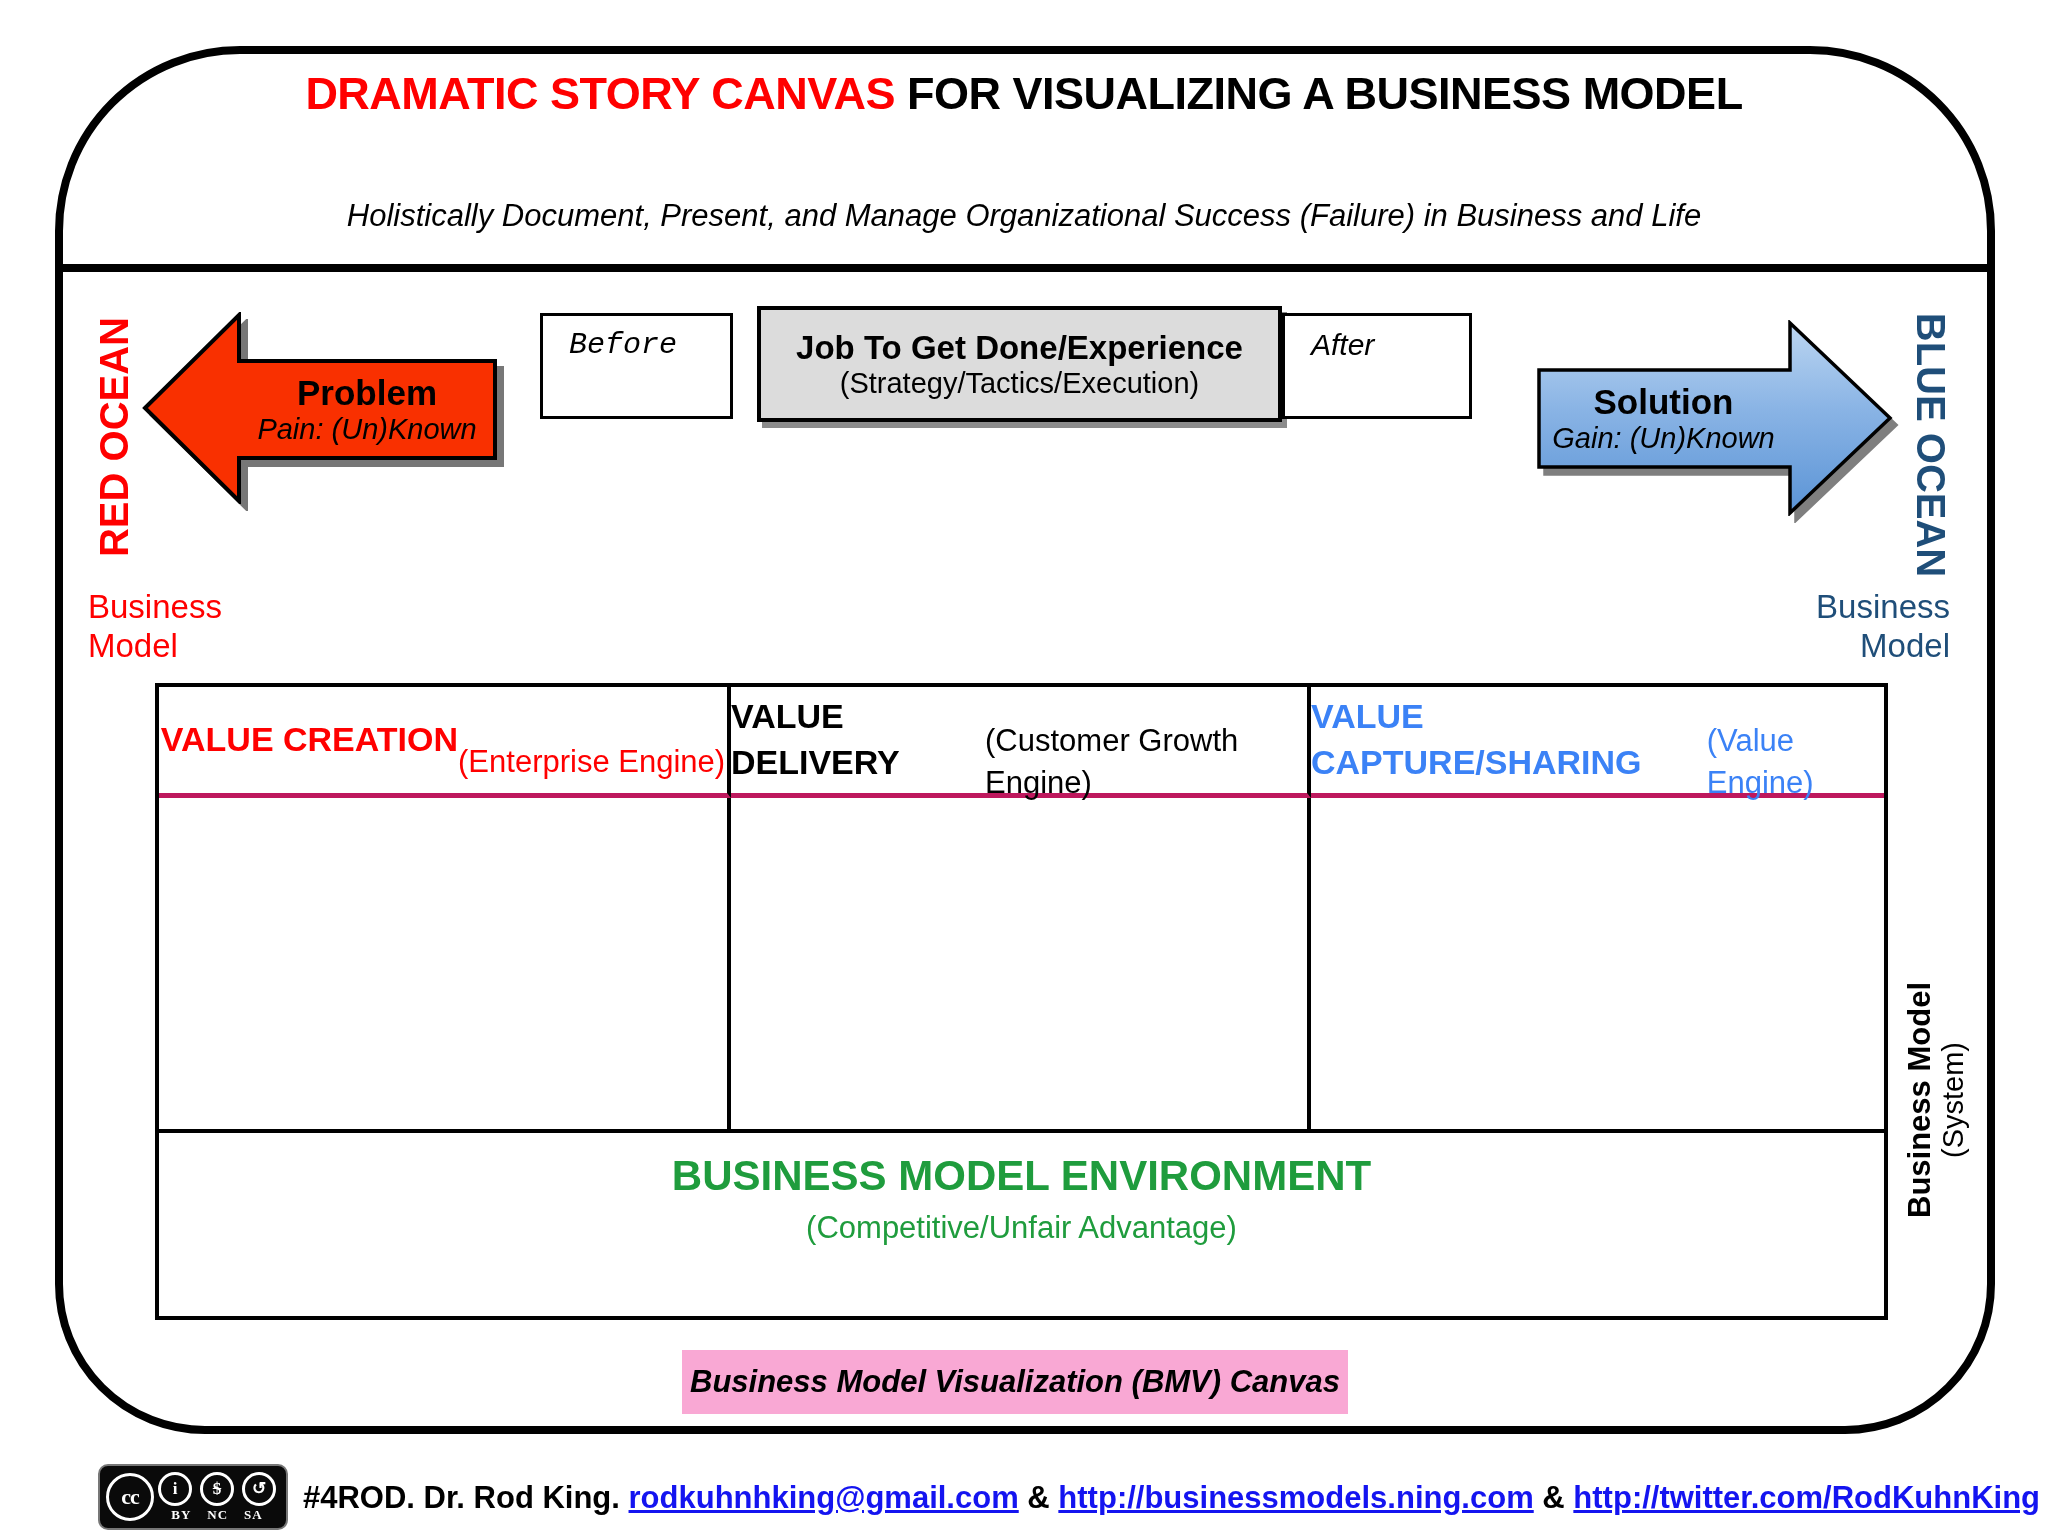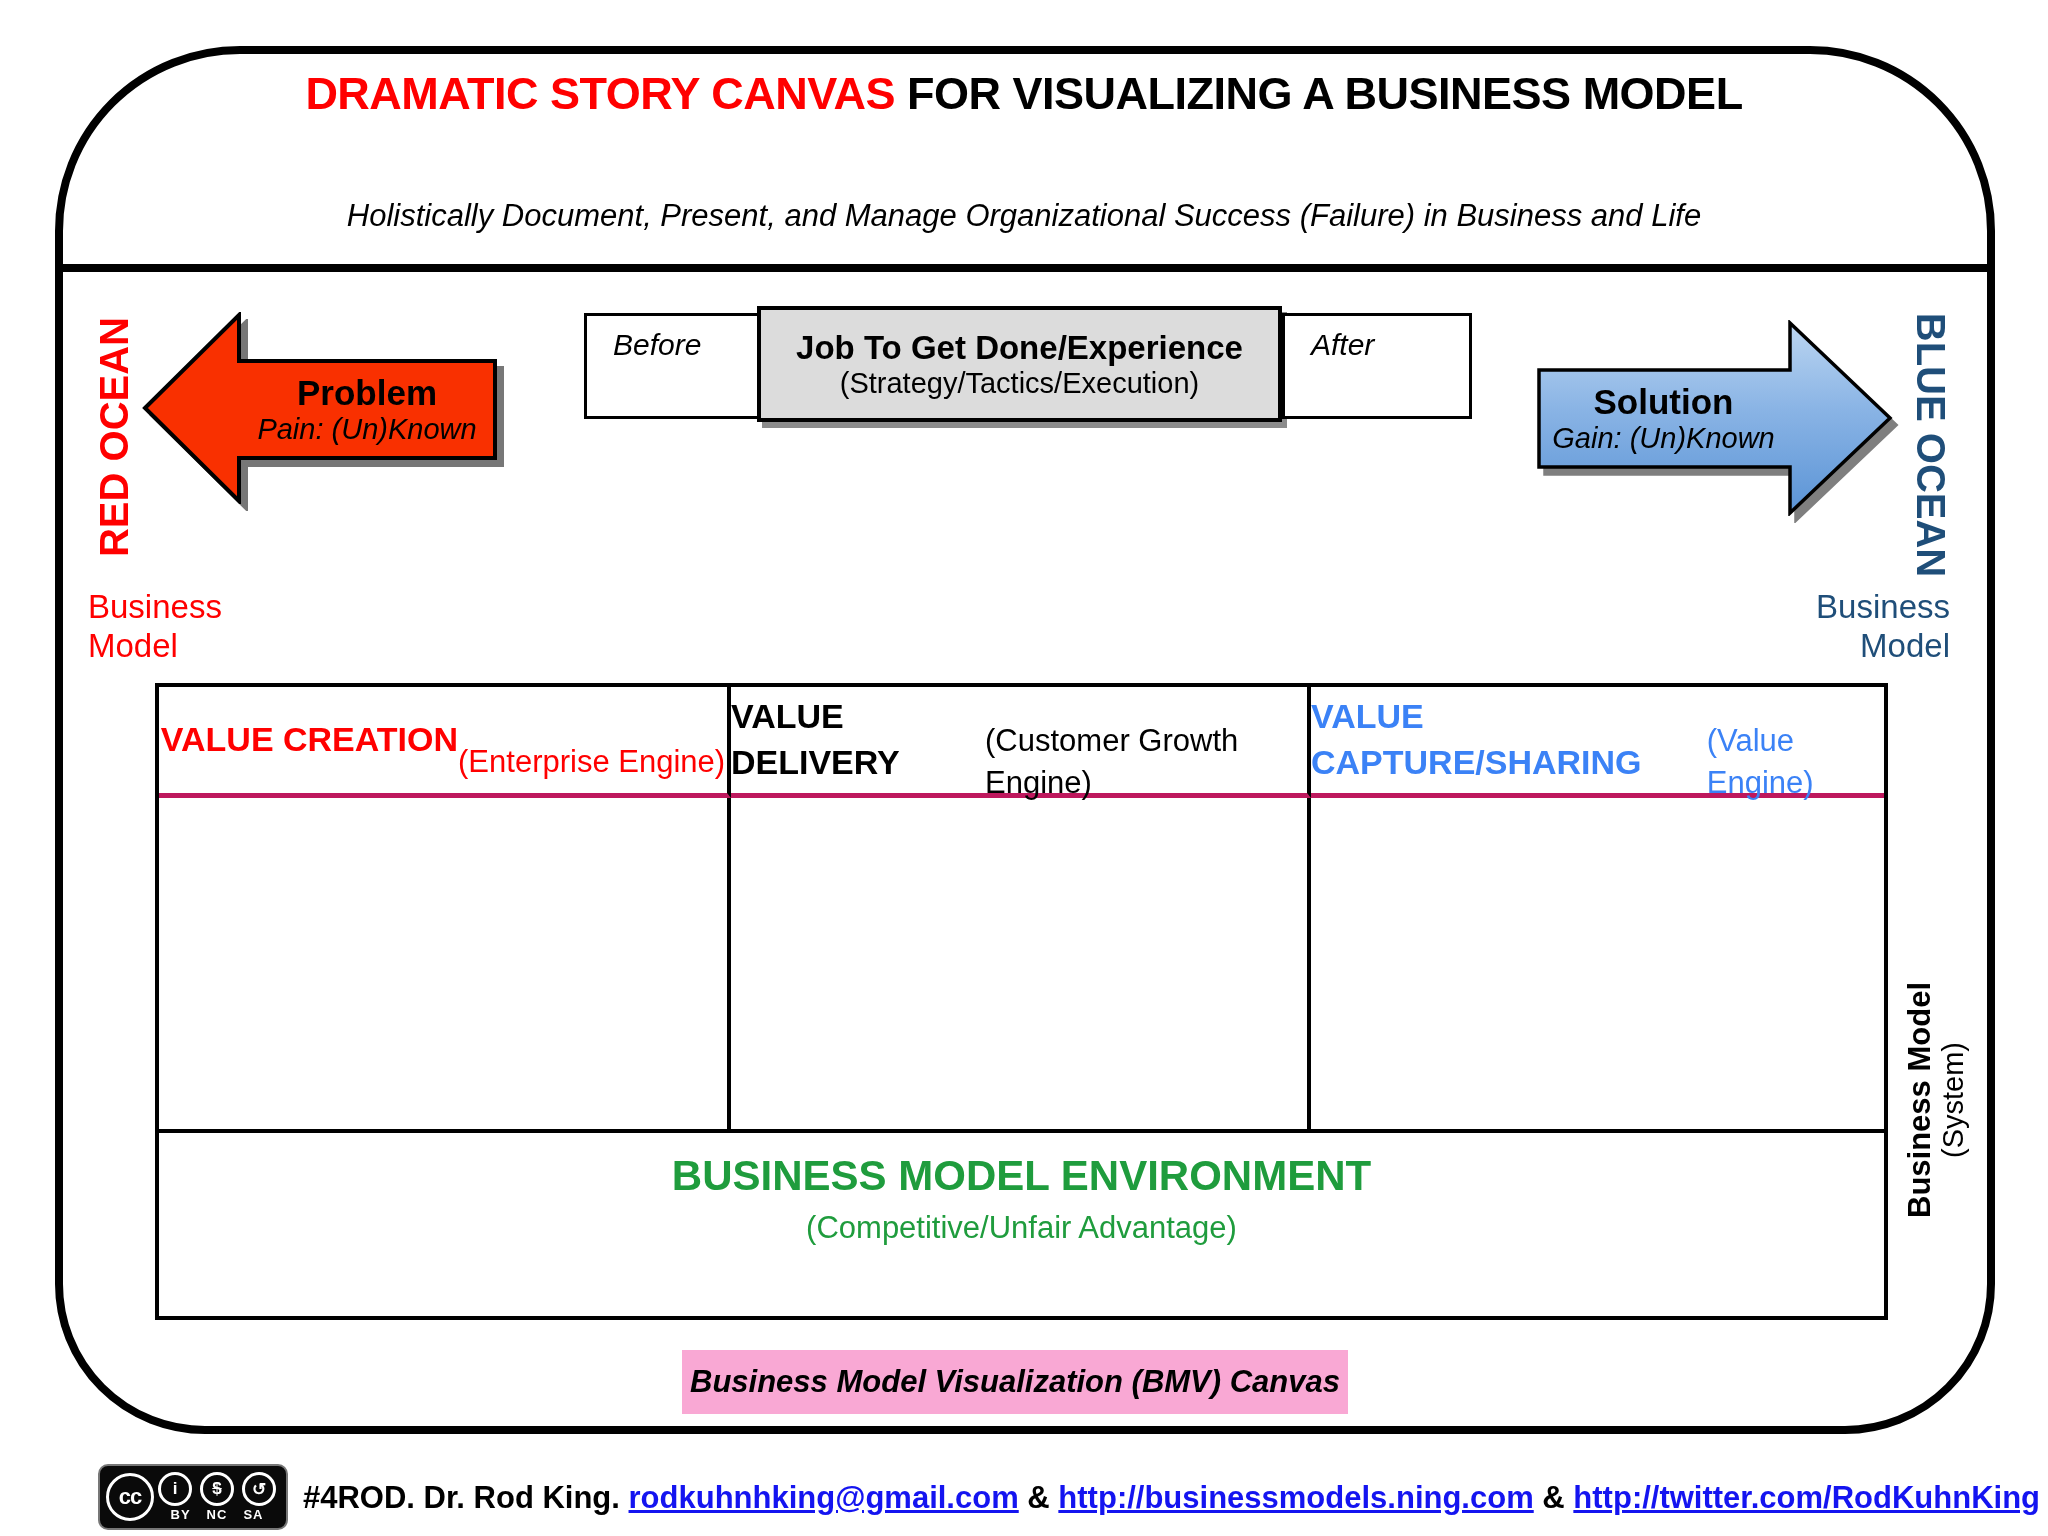--- a/index.html
+++ b/index.html
@@ -42,21 +42,21 @@
   .solution-wrap{left:1537px;top:320px;width:356px;height:196px;}
   .solution-wrap svg{filter:drop-shadow(6px 7px 0 rgba(95,95,95,0.8));}
   .arrow-text{position:absolute;display:flex;flex-direction:column;align-items:center;justify-content:center;}
   .problem-text{left:97px;top:49px;width:256px;height:97px;}
   .solution-text{left:0;top:50px;width:253px;height:97px;}
   .arrow-text .a1{font-size:35px;font-weight:bold;color:#000;line-height:1.15;}
   .arrow-text .a2{font-size:29px;font-style:italic;color:#000;line-height:1.15;}
 
   
   .before-box,.after-box{position:absolute;background:#fff;border:3px solid #000;box-sizing:border-box;}
-  .before-box{left:584px;top:313px;width:193px;height:106px;}
+  .before-box{left:540px;top:313px;width:193px;height:106px;font-family:Liberation Mono, monospace;}
   .after-box{left:1282px;top:313px;width:190px;height:106px;}
   .ba-label{font-size:30px;font-style:italic;color:#000;padding:12px 0 0 26px;}
   .job-box{position:absolute;left:757px;top:306px;width:525px;height:116px;background:#DCDCDC;
     border:4px solid #000;box-sizing:border-box;display:flex;flex-direction:column;align-items:center;
     justify-content:center;box-shadow:5px 6px 0 rgba(110,110,110,0.8);}
   .job-box .j1{font-size:33px;font-weight:bold;color:#000;line-height:1.2;text-align:center;}
   .job-box .j2{font-size:29px;color:#000;line-height:1.15;}
 
   
   .value-table{position:absolute;left:155px;top:683px;width:1733px;height:637px;
@@ -78,21 +78,21 @@
   .c-blue{color:#3b82f6;}
 
   
   .canvas-label{position:absolute;left:682px;top:1350px;width:666px;height:64px;background:#f9a8d4;
     display:flex;align-items:center;justify-content:center;font-size:31px;font-weight:bold;
     font-style:italic;color:#000;}
 
   
   .cc-badge{position:absolute;left:98px;top:1464px;width:190px;height:66px;background:#0a0a0a;
     border-radius:10px;border:2px solid #777;box-sizing:border-box;display:flex;align-items:center;
-    padding:0 6px;}
+    padding:0 6px;font-family:Liberation Serif, serif;}
   .cc-circle{border-radius:50%;background:#0a0a0a;border:3px solid #fff;color:#fff;
     display:flex;align-items:center;justify-content:center;font-weight:bold;}
   .cc-main{width:42px;height:42px;font-size:22px;letter-spacing:-1px;}
   .cc-right{display:flex;flex-direction:column;align-items:center;gap:1px;flex:1;}
   .cc-icons{display:flex;gap:8px;}
   .cc-small{width:28px;height:28px;font-size:17px;}
   .cc-nc{text-decoration:line-through;}
   .cc-labels{display:flex;gap:16px;color:#fff;font-size:13px;font-weight:bold;letter-spacing:1px;}
   .footer-line{position:absolute;left:303px;top:1480px;width:1740px;font-size:31px;font-weight:bold;
     color:#000;white-space:nowrap;}

